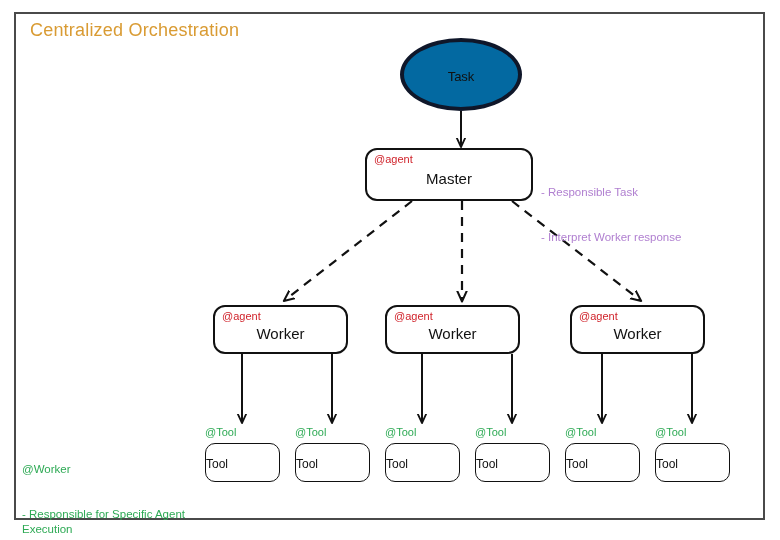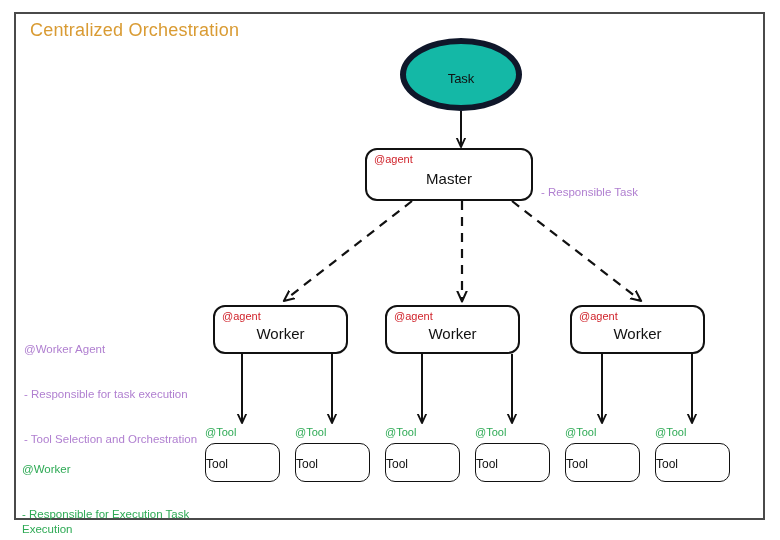--- a/index.html
+++ b/index.html
@@ -65,22 +65,22 @@
     left: 7px;
     top: 3px;
     font-size: 11px;
     color: #d0232b;
     white-space: nowrap;
   }
 
   .ellipse {
     position: absolute;
     box-sizing: border-box;
-    background: #14b8a6;
-    border: 6px solid #0f172a;
+    background: #0369a1;
+    border: 4px solid #0f172a;
     border-radius: 50%;
   }
   .ellipse .node-label {
     position: absolute;
     left: 0; right: 0;
     text-align: center;
     font-size: 13px;
     color: #111111;
   }
 
@@ -179,42 +179,38 @@
     <span class="node-label" style="top:27px;">Task</span>
   </div>
 
   <div class="node" style="left:365px;top:148px;width:168px;height:53px;">
     <span class="tag">@agent</span>
     <span class="node-label" style="top:20px;">Master</span>
   </div>
 
   <div class="annot purple" style="left:541px;top:155px;width:235px;">
     <span class="a-line">- Responsible Task</span>
+    <span class="a-line">- Interpret Worker response</span>
   </div>
 
   <div class="node" style="left:213px;top:305px;width:135px;height:49px;">
     <span class="tag">@agent</span>
     <span class="node-label" style="top:18px;">Worker</span>
   </div>
 
   <div class="node" style="left:385px;top:305px;width:135px;height:49px;">
     <span class="tag">@agent</span>
     <span class="node-label" style="top:18px;">Worker</span>
   </div>
 
   <div class="node" style="left:570px;top:305px;width:135px;height:49px;">
     <span class="tag">@agent</span>
     <span class="node-label" style="top:18px;">Worker</span>
   </div>
 
-  <div class="annot purple" style="left:24px;top:312px;width:195px;">
-    <span class="a-line">@Worker Agent</span>
-    <span class="a-line">- Responsible for task execution</span>
-    <span class="a-line">- Tool Selection and Orchestration</span>
-  </div>
 
   <div class="tool-tag" style="left:205px;top:426px;">@Tool</div>
   <div class="tool-node" style="left:205px;top:443px;width:75px;height:39px;">
     <span class="node-label" style="top:13px;">Tool</span>
   </div>
 
   <div class="tool-tag" style="left:295px;top:426px;">@Tool</div>
   <div class="tool-node" style="left:295px;top:443px;width:75px;height:39px;">
     <span class="node-label" style="top:13px;">Tool</span>
   </div>
@@ -234,17 +230,17 @@
     <span class="node-label" style="top:13px;">Tool</span>
   </div>
 
   <div class="tool-tag" style="left:655px;top:426px;">@Tool</div>
   <div class="tool-node" style="left:655px;top:443px;width:75px;height:39px;">
     <span class="node-label" style="top:13px;">Tool</span>
   </div>
 
   <div class="annot green" style="left:22px;top:432px;width:175px;">
     <span class="a-line">@Worker</span>
-    <span class="a-line">- Responsible for Execution Task Execution</span>
+    <span class="a-line">- Responsible for Specific Agent Execution</span>
     
   </div>
 
 </div>
 
 </body></html>

